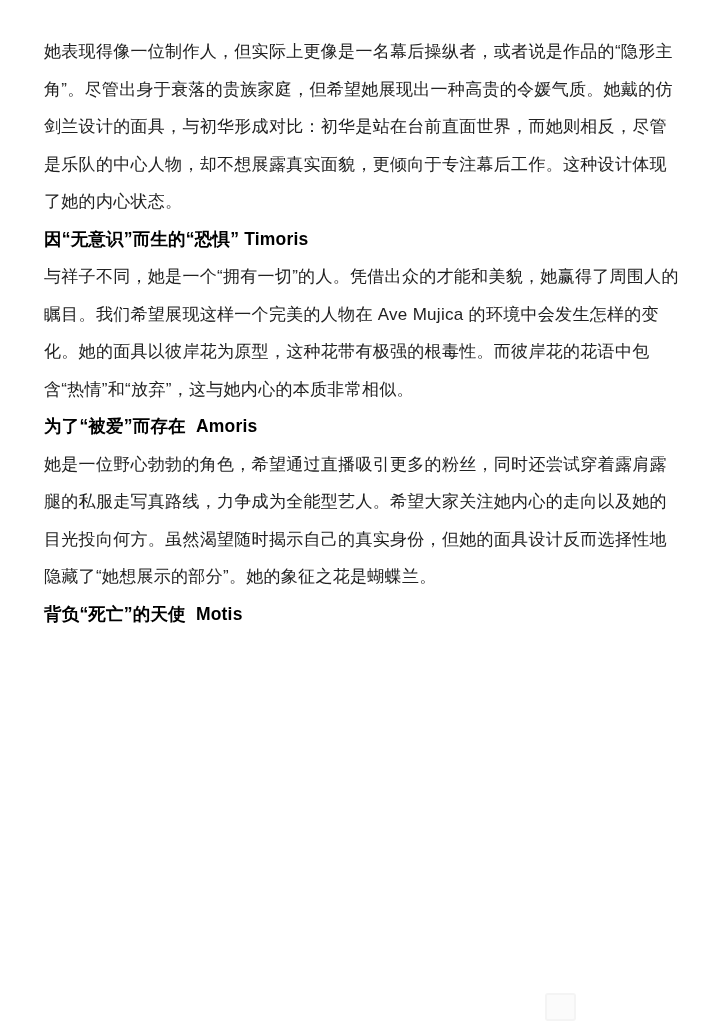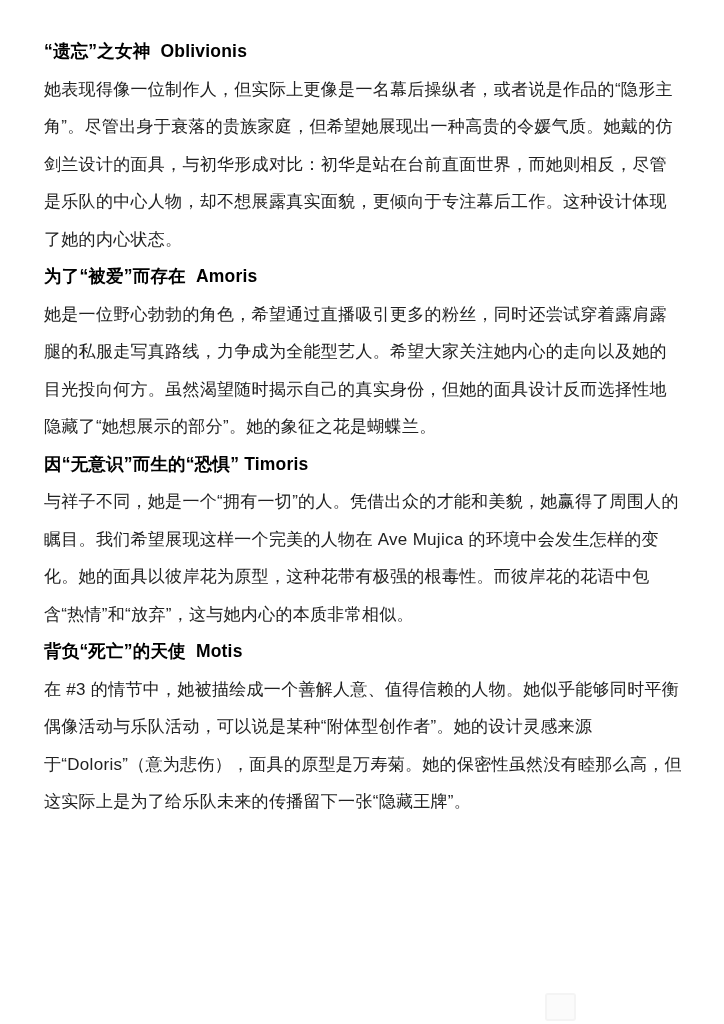--- a/index.html
+++ b/index.html
@@ -49,38 +49,36 @@
     border-radius: 3px;
   }
 </style>
 </head>
 <body>
 
 <div class="page">
   <div class="content">
 
     <section class="section">
-      <h2 class="hd">“遗忘”之女神  Oblivionis</h2>
       <p class="bd">她表现得像一位制作人，但实际上更像是一名幕后操纵者，或者说是作品的“隐形主角”。尽管出身于衰落的贵族家庭，但希望她展现出一种高贵的令媛气质。她戴的仿剑兰设计的面具，与初华形成对比：初华是站在台前直面世界，而她则相反，尽管是乐队的中心人物，却不想展露真实面貌，更倾向于专注幕后工作。这种设计体现了她的内心状态。</p>
+    </section>
+
+    <section class="section">
+      <h2 class="hd">因“无意识”而生的“恐惧” Timoris</h2>
+      <p class="bd">与祥子不同，她是一个“拥有一切”的人。凭借出众的才能和美貌，她赢得了周围人的瞩目。我们希望展现这样一个完美的人物在 Ave Mujica 的环境中会发生怎样的变化。她的面具以彼岸花为原型，这种花带有极强的根毒性。而彼岸花的花语中包含“热情”和“放弃”，这与她内心的本质非常相似。</p>
     </section>
 
     <section class="section">
       <h2 class="hd">为了“被爱”而存在  Amoris</h2>
       <p class="bd">她是一位野心勃勃的角色，希望通过直播吸引更多的粉丝，同时还尝试穿着露肩露腿的私服走写真路线，力争成为全能型艺人。希望大家关注她内心的走向以及她的目光投向何方。虽然渴望随时揭示自己的真实身份，但她的面具设计反而选择性地隐藏了“她想展示的部分”。她的象征之花是蝴蝶兰。</p>
     </section>
 
     <section class="section">
-      <h2 class="hd">因“无意识”而生的“恐惧” Timoris</h2>
-      <p class="bd">与祥子不同，她是一个“拥有一切”的人。凭借出众的才能和美貌，她赢得了周围人的瞩目。我们希望展现这样一个完美的人物在 Ave Mujica 的环境中会发生怎样的变化。她的面具以彼岸花为原型，这种花带有极强的根毒性。而彼岸花的花语中包含“热情”和“放弃”，这与她内心的本质非常相似。</p>
-    </section>
-
-    <section class="section">
       <h2 class="hd">背负“死亡”的天使  Motis</h2>
     </section>
 
     <section class="section">
-      <p class="bd">在 #3 的情节中，她被描绘成一个善解人意、值得信赖的人物。她似乎能够同时平衡偶像活动与乐队活动，可以说是某种“附体型创作者”。她的设计灵感来源于“Doloris”（意为悲伤），面具的原型是万寿菊。她的保密性虽然没有睦那么高，但这实际上是为了给乐队未来的传播留下一张“隐藏王牌”。</p>
     </section>
 
   </div>
 
   <div class="watermark"></div>
 </div>
 
 </body></html>

